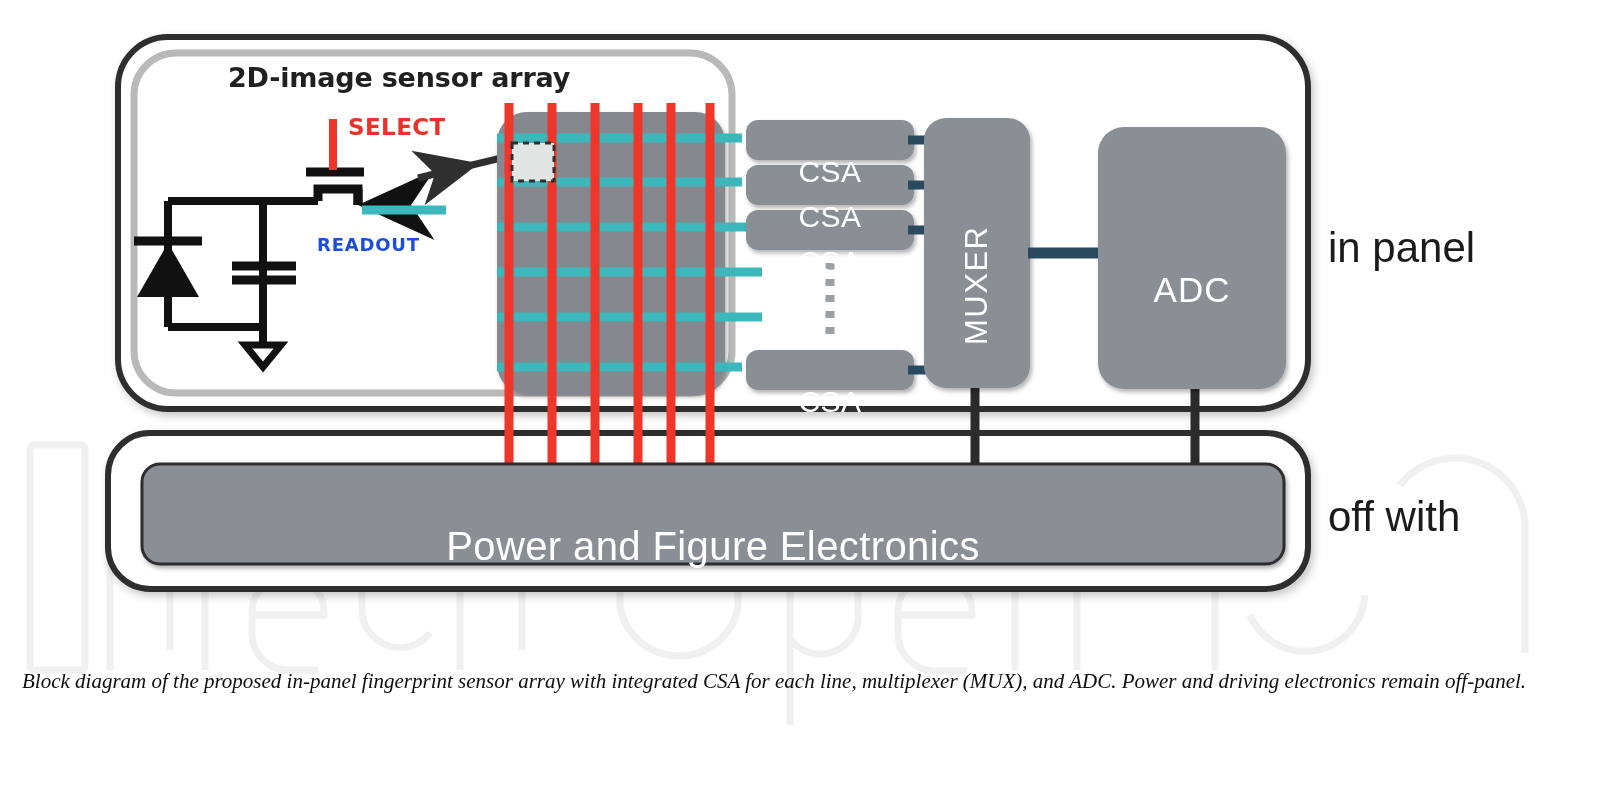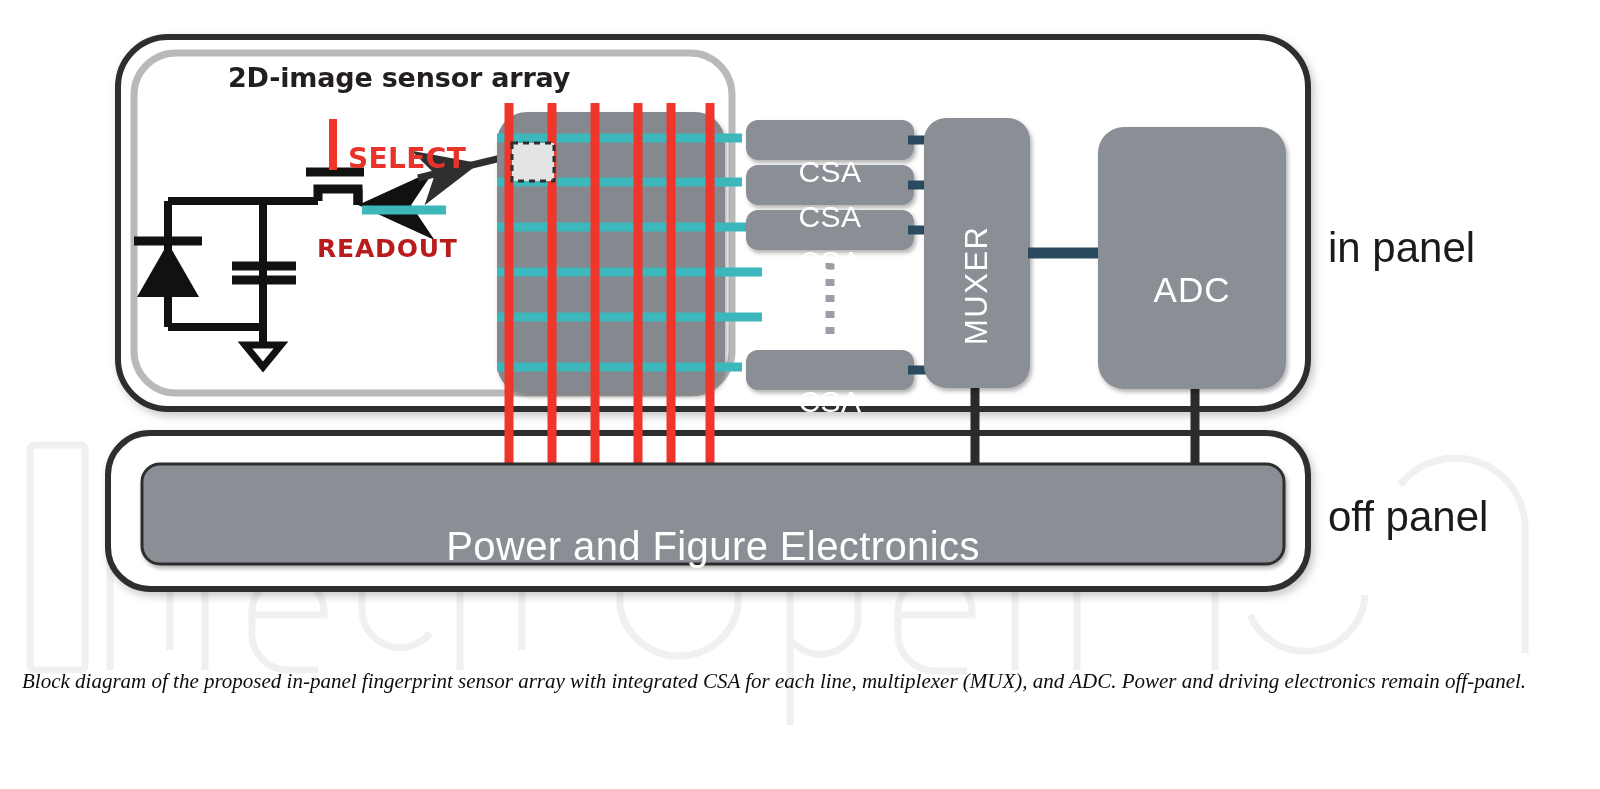--- a/index.html
+++ b/index.html
@@ -51,31 +51,30 @@
     font-family: "DejaVu Sans", sans-serif;
     font-weight: bold;
     font-size: 27px;
     color: #231f20;
     letter-spacing: -0.2px;
   }
 
   .sig-select {
     font-family: "DejaVu Sans", sans-serif;
     font-weight: bold;
-    font-size: 28px;
+    font-size: 23px;
     color: #e8332b;
     letter-spacing: 0.4px;
-    margin-top: 28px;
   }
 
   .sig-readout {
     font-family: "DejaVu Sans", sans-serif;
     font-weight: bold;
-    font-size: 25px;
-    color: #b91c1c;
+    font-size: 18px;
+    color: #1d4ed8;
     letter-spacing: 0.8px;
   }
 
   .block-text {
     position: absolute;
     display: flex;
     align-items: center;
     justify-content: center;
     color: #ffffff;
     font-family: "Liberation Sans", sans-serif;
@@ -290,20 +289,20 @@
     <div class="block-text csa-text" style="left:746px; top:335px; width:168px; height:40px;">CSA</div>
 
     <div class="block-text muxer-text" style="left:924px; top:103px; width:106px; height:270px;">MUXER</div>
 
     <div class="block-text adc-text" style="left:1098px; top:112px; width:188px; height:262px;">ADC</div>
 
     <div class="block-text power-text" style="left:142px; top:449px; width:1142px; height:100px;">Power and Figure Electronics</div>
 
     <div class="lbl panel-side-label" style="left:1328px; top:209px;">in panel</div>
 
-    <div class="lbl panel-side-label" style="left:1328px; top:478px;">off panel</div>
+    <div class="lbl panel-side-label" style="left:1328px; top:478px;">off with</div>
   </div>
 
   <div id="caption">
     <div class="cap-body">Block diagram of the proposed in-panel fingerprint sensor array with integrated CSA for each line, multiplexer (MUX), and ADC. Power and driving electronics remain off-panel.</div>
   </div>
 
 </div>
 
 </body></html>

